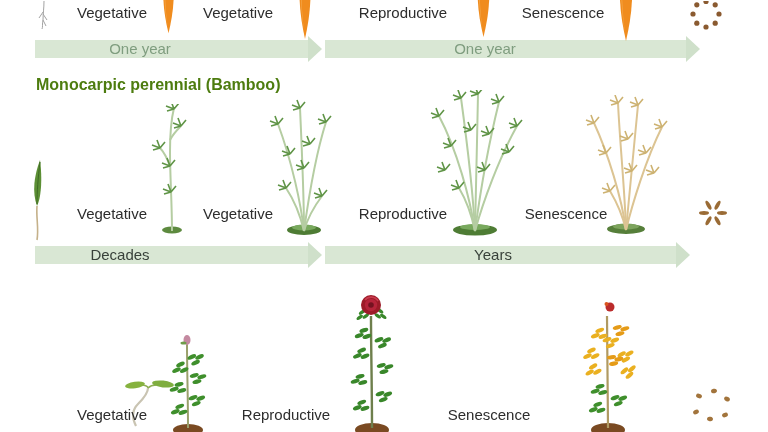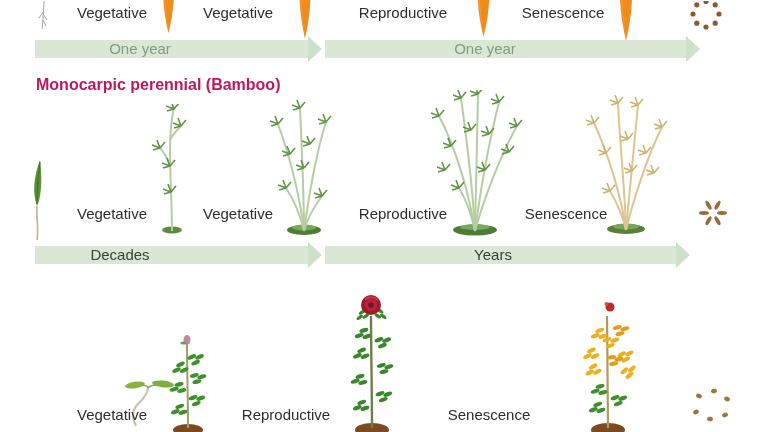--- a/index.html
+++ b/index.html
@@ -1,20 +1,20 @@
 <!DOCTYPE html>
 <html><head>
 <meta charset="utf-8">
 <style>
   html,body{margin:0;padding:0;background:#fff;}
   .canvas{position:relative;width:768px;height:432px;background:#ffffff;overflow:hidden;
           font-family:"Liberation Sans",sans-serif;text-align:center;}
   .stage-label{position:absolute;transform:translateX(-50%);font-size:15px;color:#2d2d2d;
                white-space:nowrap;z-index:5;}
-  .heading{position:absolute;font-size:16px;font-weight:bold;color:#be185d;white-space:nowrap;z-index:5;}
+  .heading{position:absolute;font-size:16px;font-weight:bold;color:#4d7c0f;white-space:nowrap;z-index:5;}
   .arrow{position:absolute;height:26px;z-index:1;}
   .arrow .band{position:absolute;left:0;top:4px;bottom:4px;right:13px;background:#d9e7d4;}
   .arrow .head{position:absolute;top:0;right:0;width:0;height:0;
                border-top:13px solid transparent;border-bottom:13px solid transparent;
                border-left:14px solid #cfe0ca;}
   .arrow .alabel{position:absolute;top:4px;transform:translateX(-50%);font-size:15px;white-space:nowrap;}
   .alabel.muted{color:#7f9d7f;}
   .alabel.dark{color:#38413a;}
   .icon{position:absolute;z-index:2;}
   .icon svg{display:block;width:100%;height:100%;}

